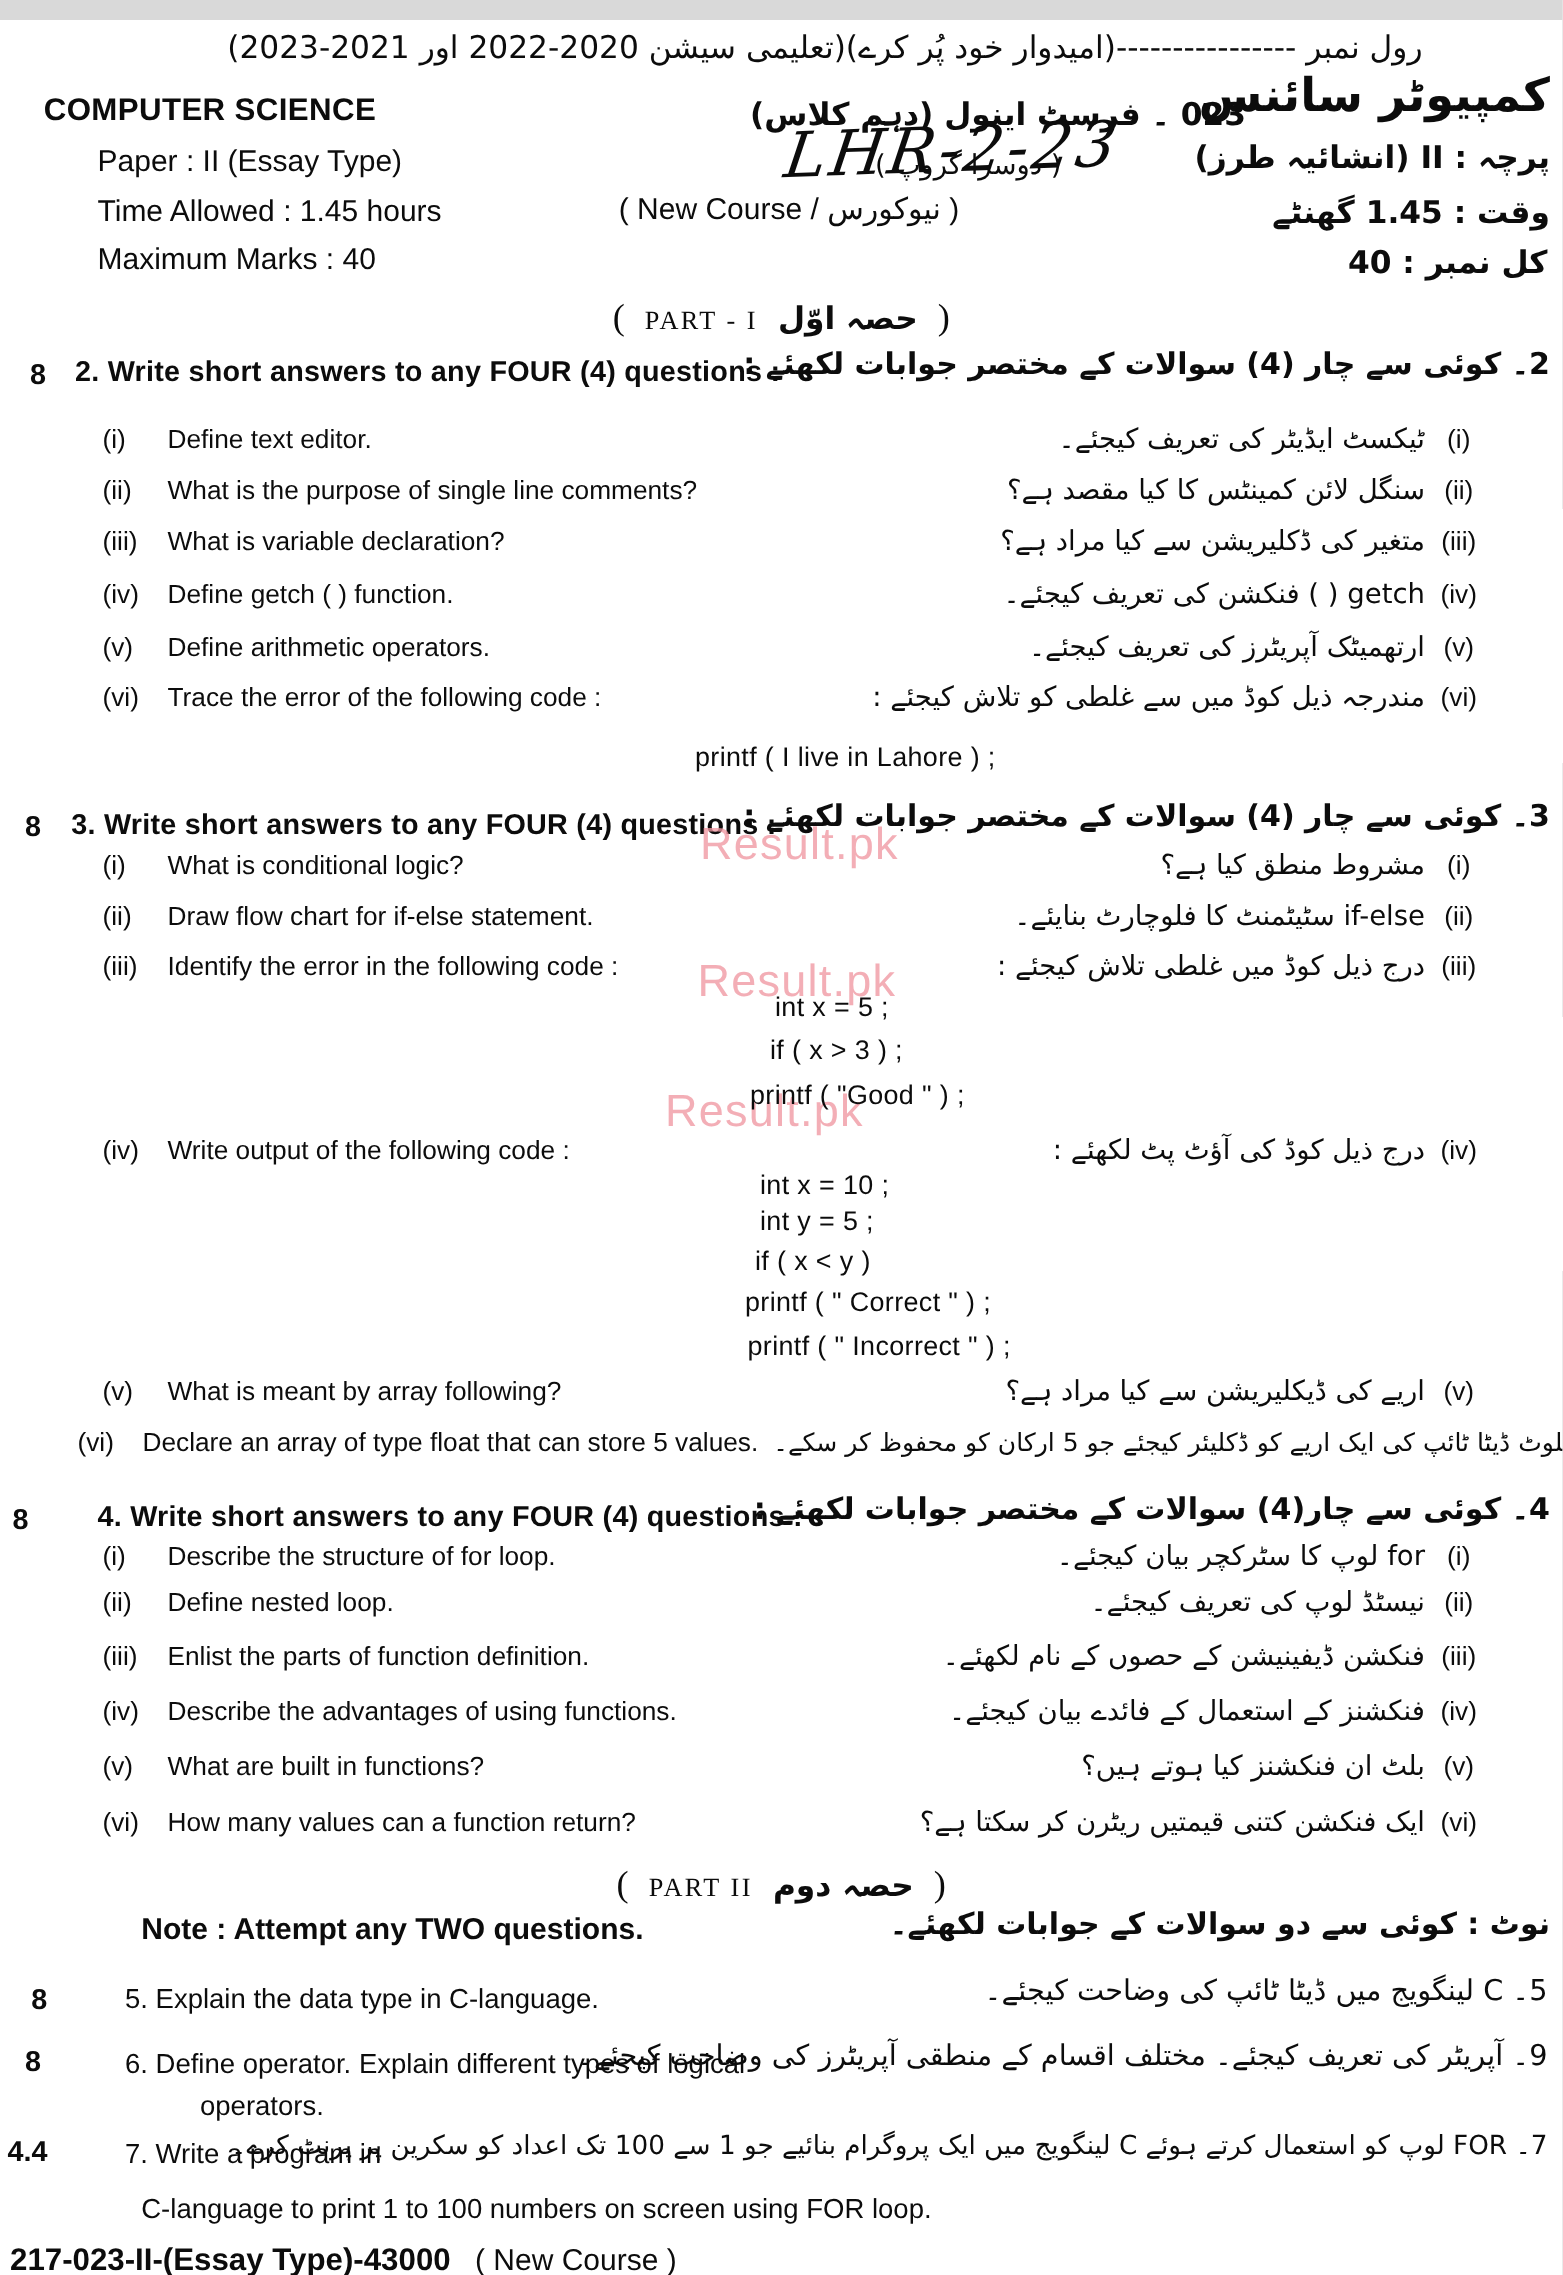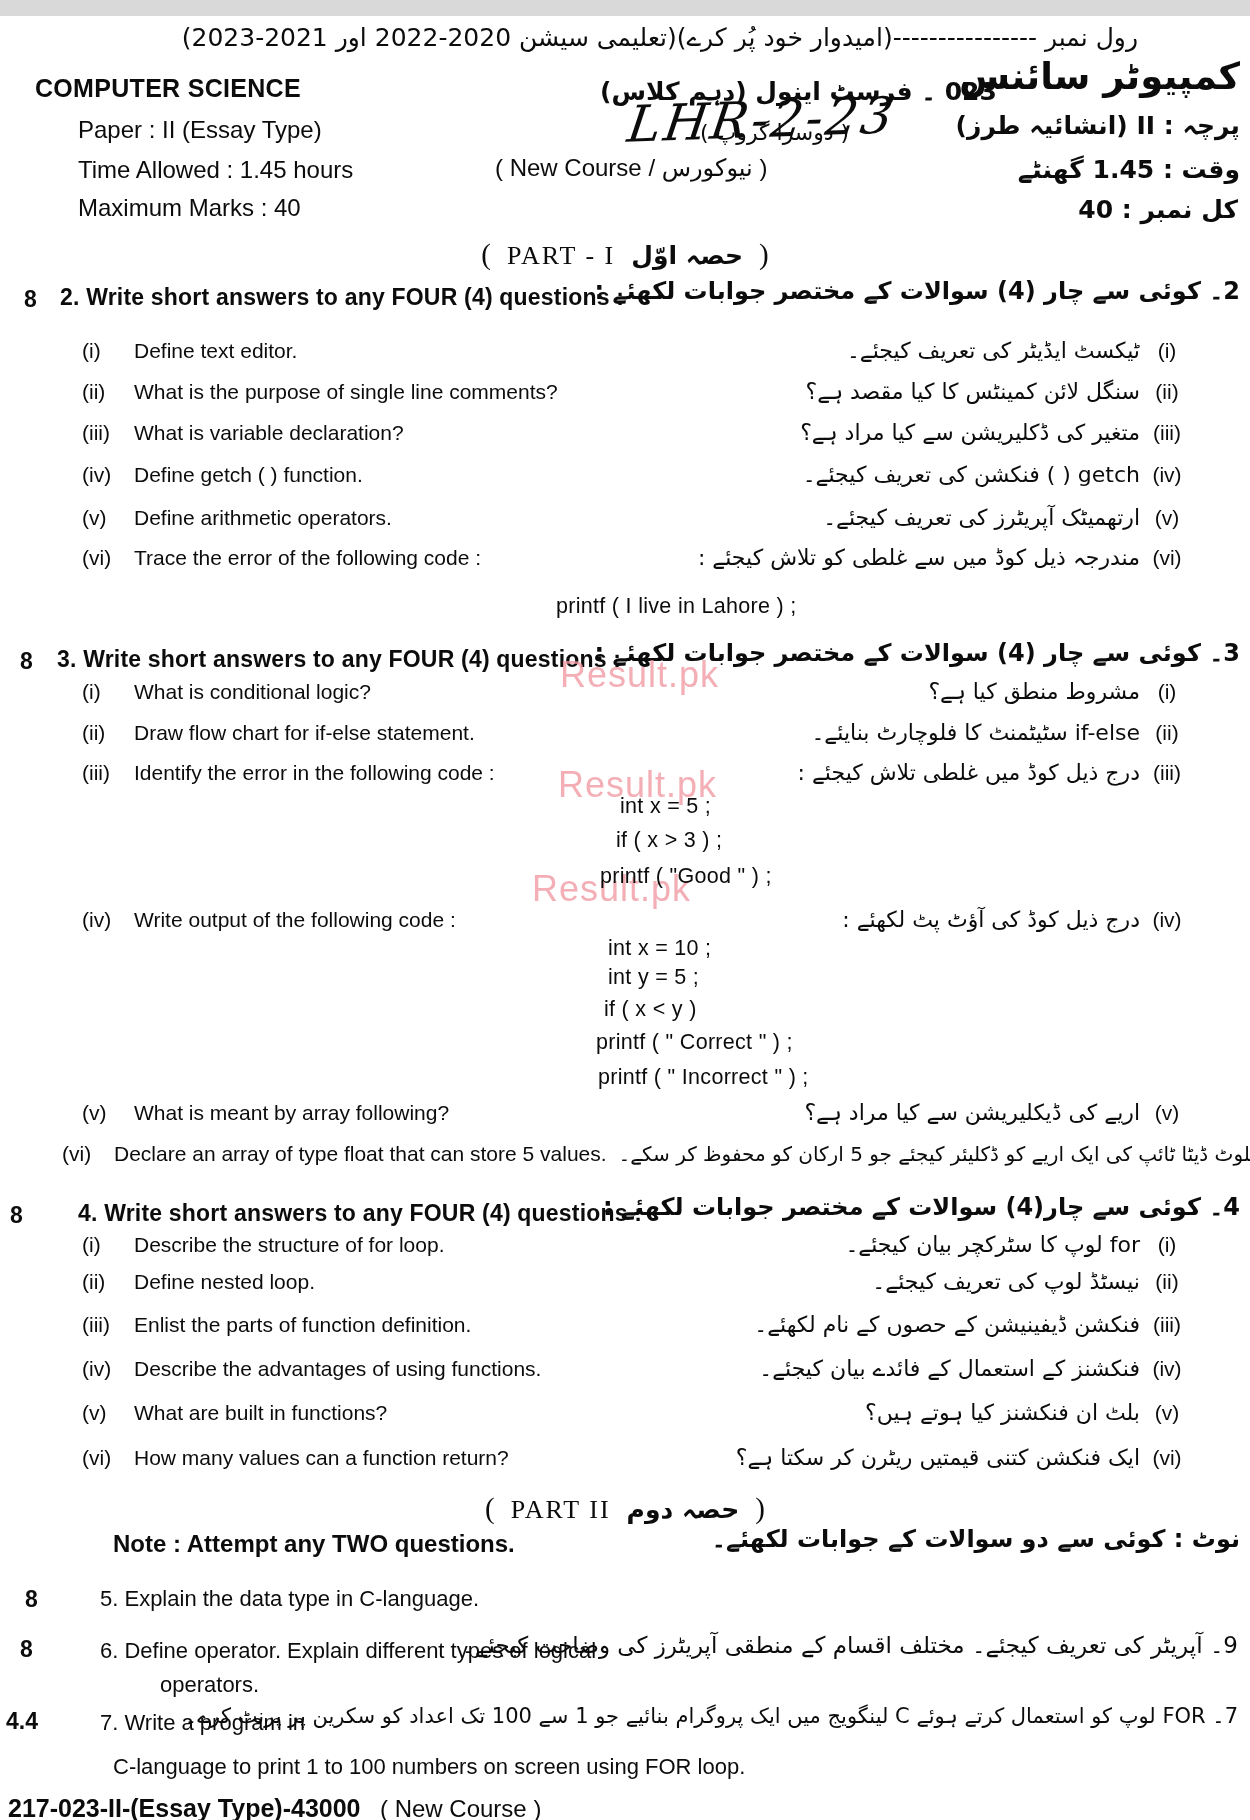--- a/index.html
+++ b/index.html
@@ -22,21 +22,21 @@
   }
   .inum{flex:none;width:52px;}
   .ien{flex:none;white-space:nowrap;}
   .iur{margin-left:auto;text-align:center;white-space:nowrap;font-size:22px;padding-left:12px;}
   .inum-r{flex:none;width:54px;text-align:center;white-space:nowrap;}
   .code{font-size:21.5px;letter-spacing:.3px;}
   .partline{
     position:absolute;left:0;right:0;display:flex;justify-content:center;
     gap:16px;align-items:baseline;
   }
-  .part-en{font-family:"Liberation Serif",serif;font-size:26px;letter-spacing:2px;}
+  .part-en{font-family:"Liberation Serif",serif;font-size:21px;letter-spacing:2px;}
   .part-paren{font-family:"Liberation Serif",serif;font-size:29px;}
   .part-ur{font-size:25px;font-weight:700;}
   .watermark{
     position:absolute;font-size:36px;font-weight:400;letter-spacing:1px;
     color:rgba(239,151,161,0.78);pointer-events:none;
   }
   .handwrit{
     font-family:"DejaVu Serif",serif;font-style:italic;font-size:50px;
     transform:rotate(-2deg) skewX(-10deg);letter-spacing:3px;
   }
@@ -223,20 +223,21 @@
     <span class="part-en">PART   II</span>
     <span class="part-ur ur" dir="rtl">حصہ دوم</span>
     <span class="part-paren">)</span>
   </div>
 
   <div class="abs note-en" style="top:1514px;left:113px">Note :  Attempt any TWO questions.</div>
   <div class="abs ur note-ur" dir="rtl" style="top:1510px;right:10px">نوٹ :  کوئی سے دو سوالات کے جوابات لکھئے۔</div>
 
   <span class="abs marks" style="top:1570px;left:25px">8</span>
   <span class="abs pq-en" style="top:1570px;left:100px">5.  Explain the data type in C-language.</span>
+  <span class="abs ur pq-ur" dir="rtl" style="top:1564px;right:12px">5۔ C لینگویج میں ڈیٹا ٹائپ کی وضاحت کیجئے۔</span>
 
   <span class="abs marks" style="top:1620px;left:20px">8</span>
   <span class="abs pq-en" style="top:1622px;left:100px">6.  Define operator. Explain different types of logical</span>
   <span class="abs ur pq-ur" dir="rtl" style="top:1616px;right:12px">9۔ آپریٹر کی تعریف کیجئے۔ مختلف اقسام کے منطقی آپریٹرز کی وضاحت کیجئے۔</span>
   <span class="abs pq-en" style="top:1656px;left:160px">operators.</span>
 
   <span class="abs marks" style="top:1692px;left:6px">4.4</span>
   <span class="abs pq-en" style="top:1694px;left:100px">7.  Write a program in</span>
   <span class="abs ur pq-ur" dir="rtl" style="top:1688px;right:12px;font-size:21px">7۔ FOR لوپ کو استعمال کرتے ہوئے C لینگویج میں ایک پروگرام بنائیے جو 1 سے 100 تک اعداد کو سکرین پر پرنٹ کرے۔</span>
   <span class="abs pq-en" style="top:1738px;left:113px">C-language to print 1 to 100 numbers on screen using FOR loop.</span>

